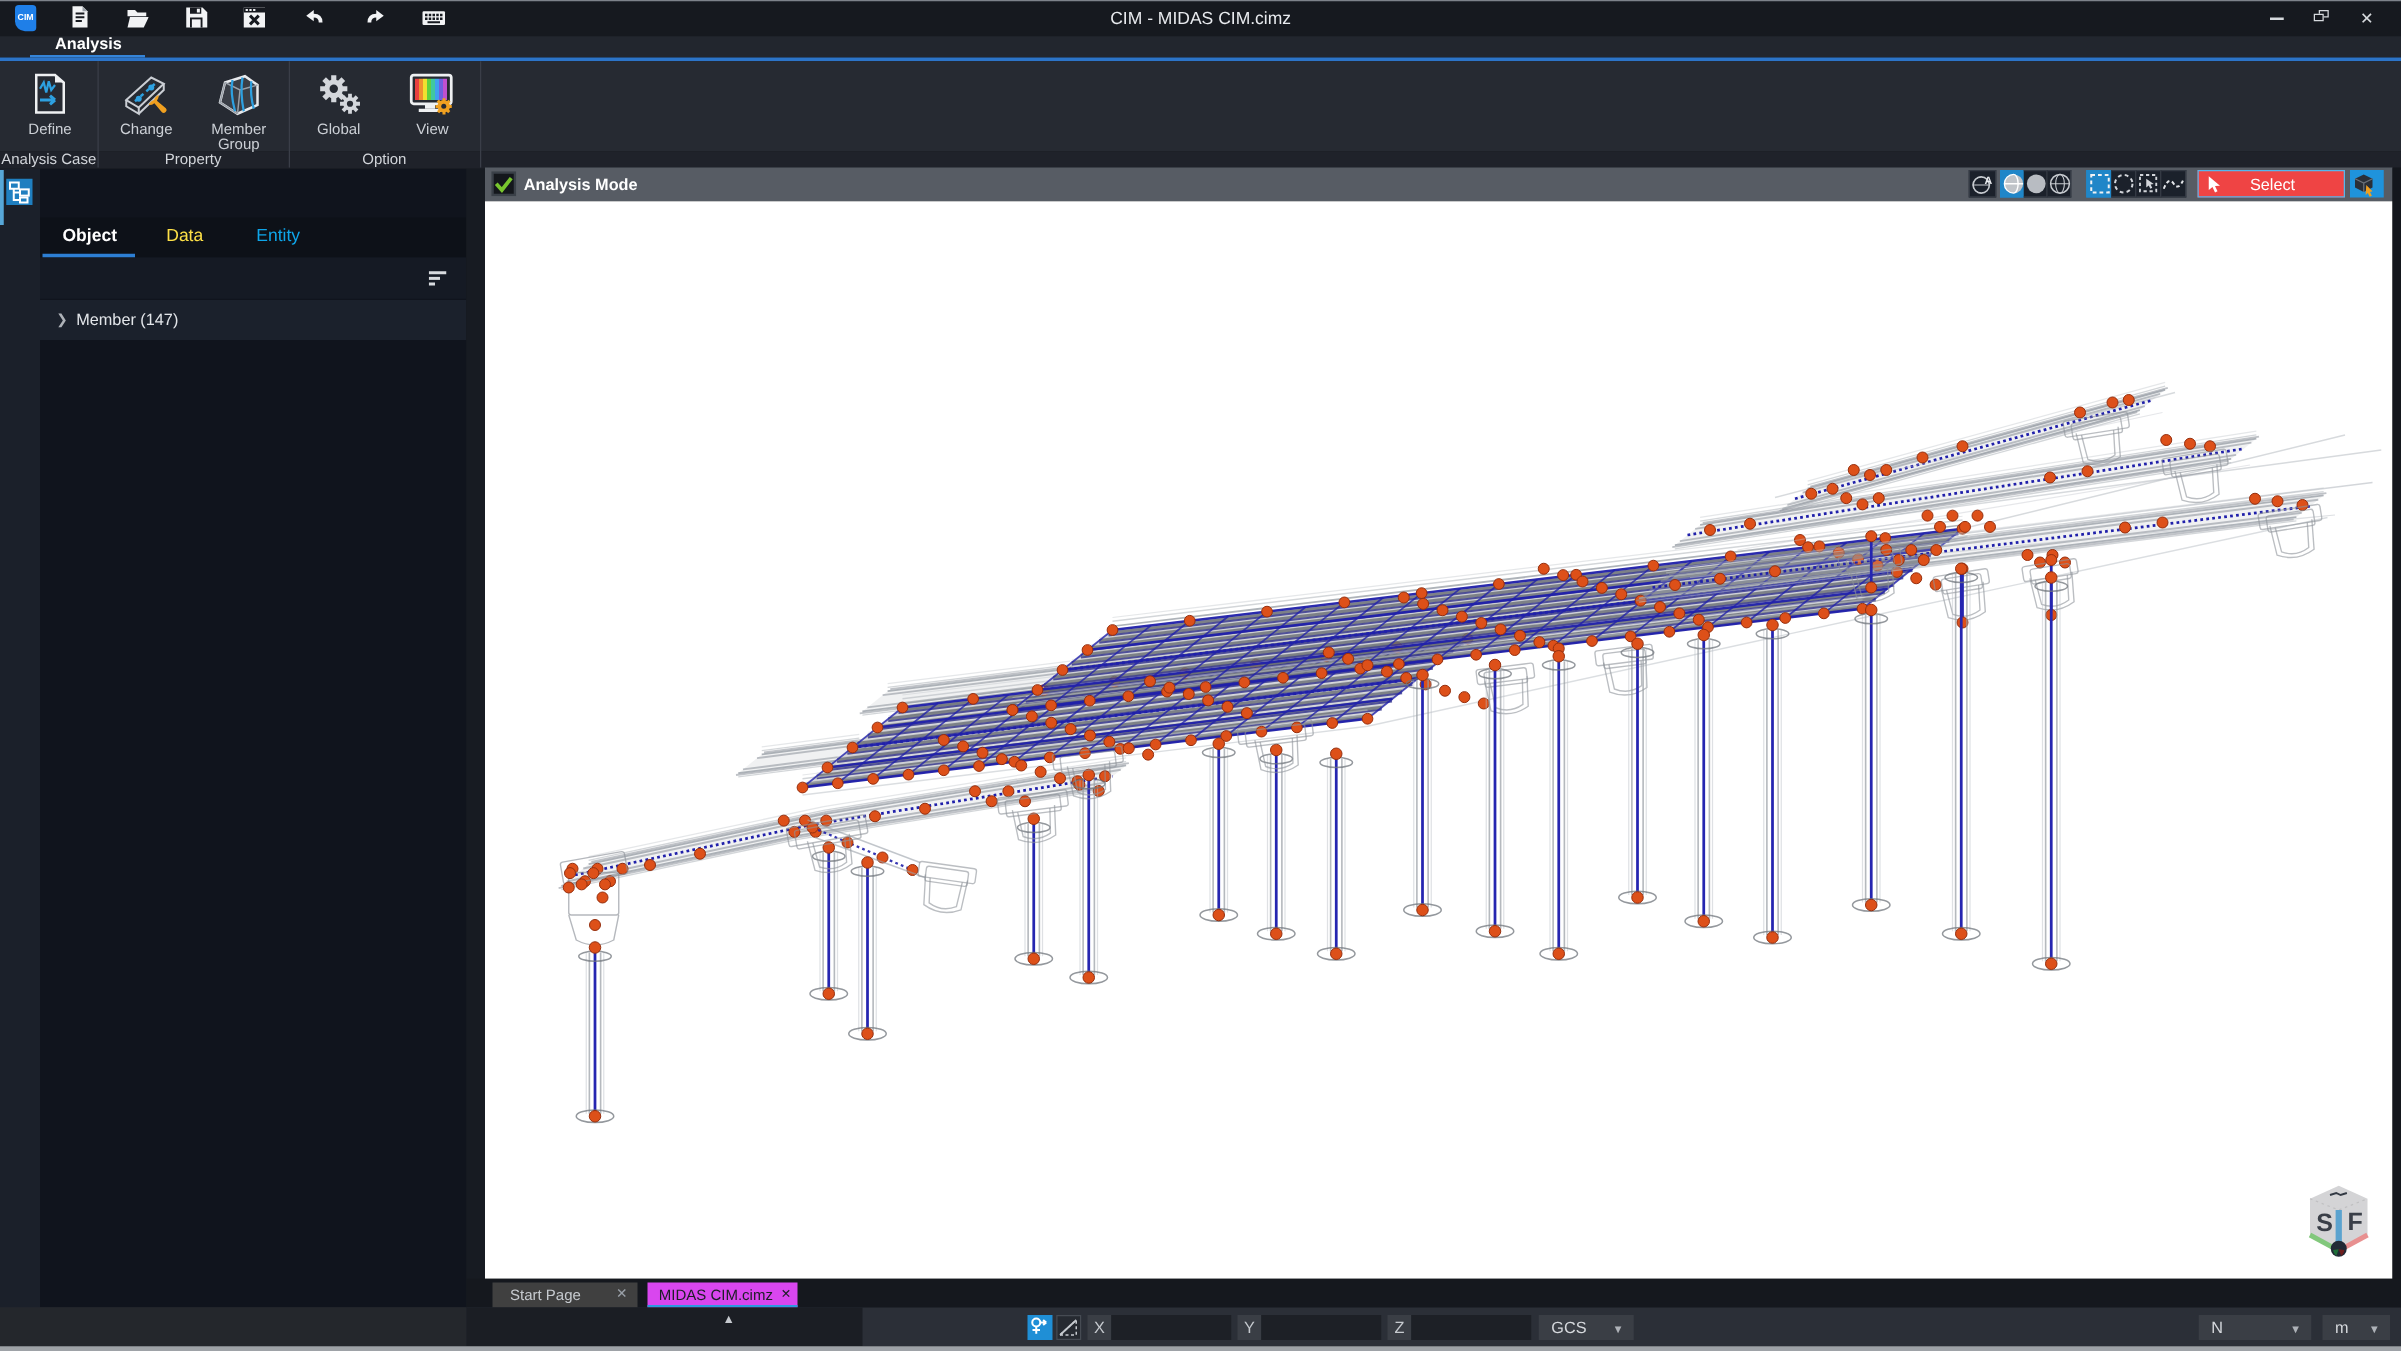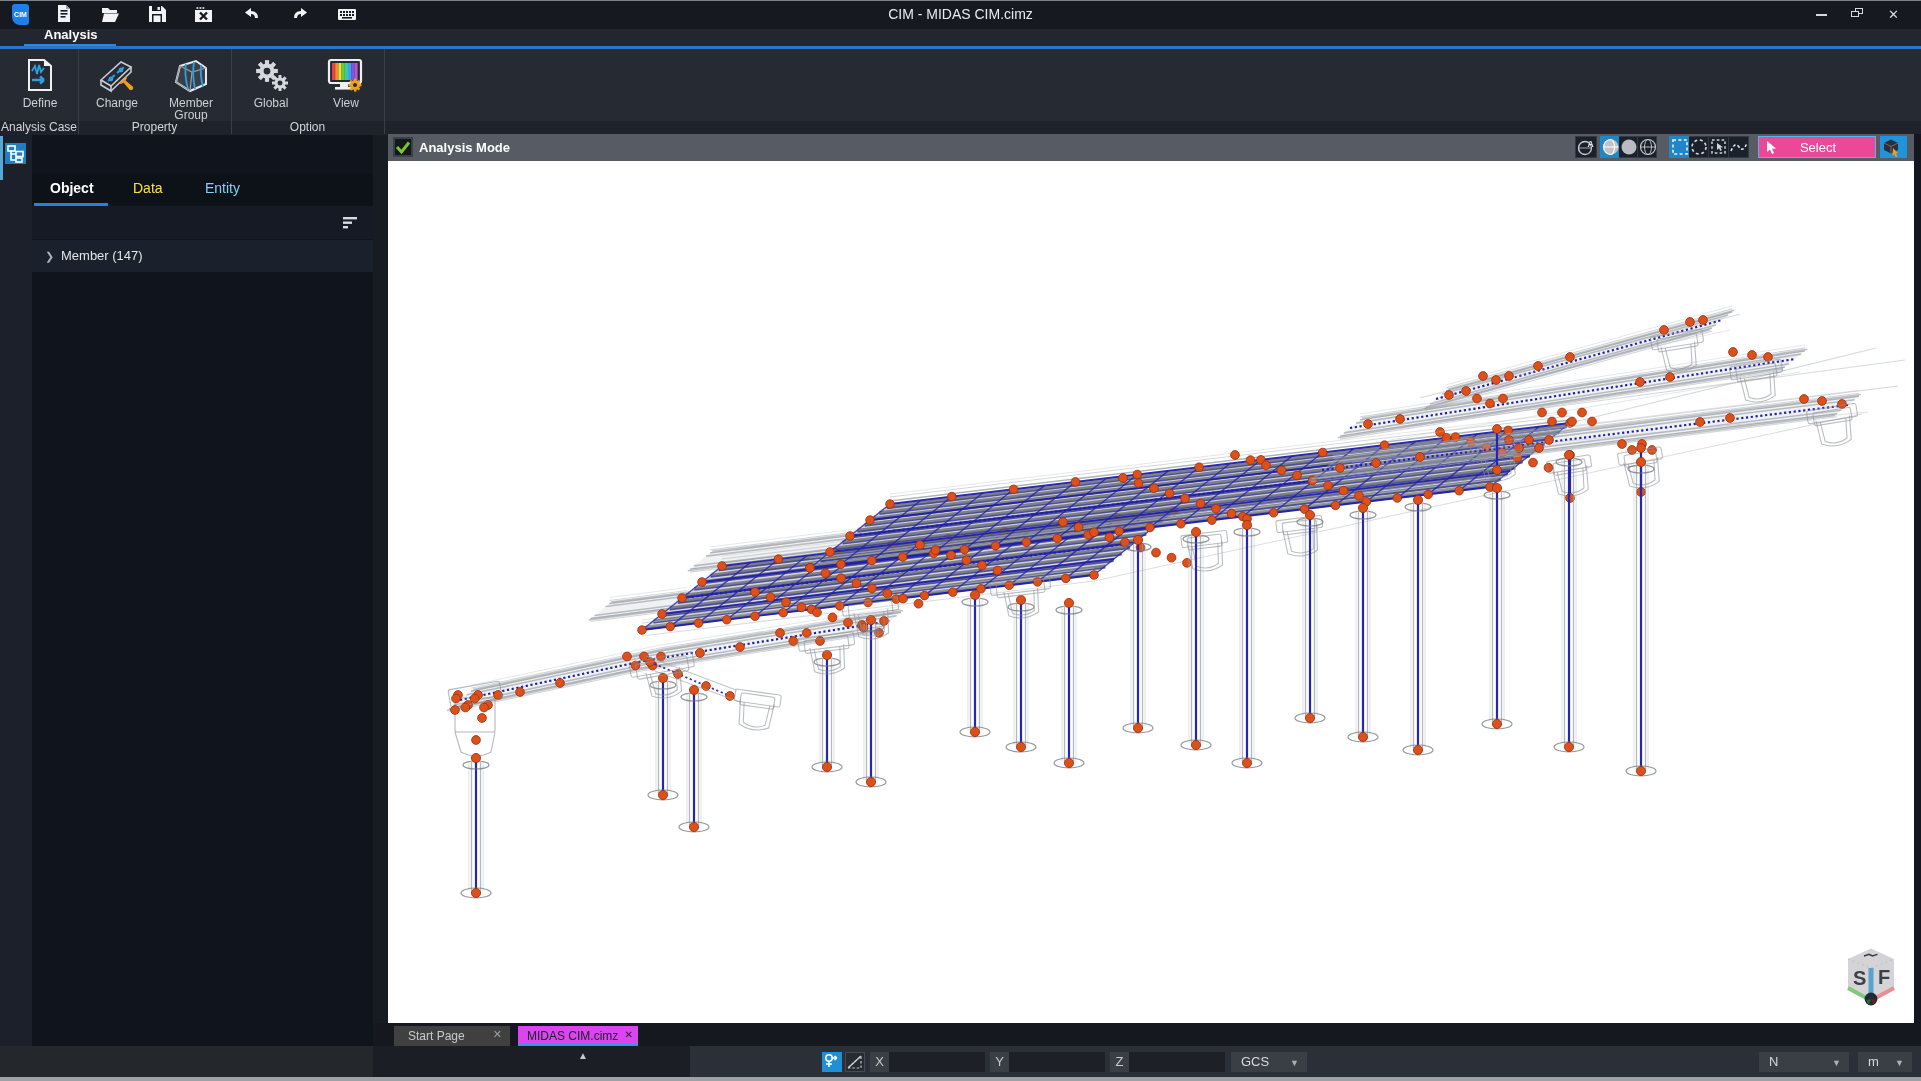--- a/index.html
+++ b/index.html
@@ -195,21 +195,21 @@
         <rect x="3" y="3" width="7" height="5"></rect>
         <rect x="11" y="8.5" width="7" height="5" fill="#1f7fc0"></rect>
         <rect x="11" y="15" width="6" height="4"></rect>
         <path d="M6 8 v9 h5 M6 11 h5"></path>
       </g>
     </svg></div>
 <div id="wt">
   <div id="wtabs">
     <span style="position:absolute;left:18px;top:6px;color:#fff;font-weight:bold;font-size:14px">Object</span>
     <span style="position:absolute;left:101px;top:6px;color:#fde047;font-size:14px">Data</span>
-    <span style="position:absolute;left:173px;top:6px;color:#7dd3fc;font-size:14px">Entity</span>
+    <span style="position:absolute;left:173px;top:6px;color:#0ea5e9;font-size:14px">Entity</span>
     <div style="position:absolute;left:2px;top:29px;width:74px;height:3px;background:#2d7fd4"></div>
   </div>
   <div id="wtool">
       <div style="position:absolute;right:14px;top:10px"><svg width="16" height="14" viewBox="0 0 16 14" style="">
           <g fill="#d8dbdf">
             <rect x="0" y="1" width="14" height="2.4"></rect>
             <rect x="0" y="5.5" width="9" height="2.4"></rect>
             <rect x="0" y="10" width="5" height="2.4"></rect>
           </g>
         </svg></div>
@@ -248,21 +248,21 @@
 <div class="vbtn" style="left:1689px;width:20px;border-left:none"><svg width="20" height="20" viewBox="0 0 20 20" style="">
       <circle cx="10" cy="10" r="7" fill="none" stroke="#d2d5da" stroke-width="1.6" stroke-dasharray="3,2.6"></circle>
     </svg></div>
 <div class="vbtn" style="left:1709px;width:20px;border-left:none"><svg width="20" height="20" viewBox="0 0 20 20" style="">
       <rect x="3" y="3" width="13" height="13" fill="none" stroke="#d2d5da" stroke-width="1.5" stroke-dasharray="2.6,2.2"></rect>
       <path d="M8 6 L8 13 L10 11.3 L11.3 14 L12.8 13.2 L11.5 10.6 L14 10.2 Z" fill="#d2d5da"></path>
     </svg></div>
 <div class="vbtn" style="left:1729px;width:20px;border-left:none"><svg width="20" height="20" viewBox="0 0 20 20" style="">
       <path d="M2 14 Q6 4 10 10 T18 6" fill="none" stroke="#e4e6ea" stroke-width="1.6" stroke-dasharray="2.8,2.2"></path>
     </svg></div>
-<div class="abs" style="left:1758px;top:136px;width:118px;height:22px;background:#ec4899;border:1px solid #55b6ec">
+<div class="abs" style="left:1758px;top:136px;width:118px;height:22px;background:#ef4444;border:1px solid #55b6ec">
   <div style="position:absolute;left:6px;top:3px"><svg width="14" height="16" viewBox="0 0 14 16" style="">
         <path d="M2 1 L2 12 L5 9.5 L7 14 L9 13 L7 8.8 L11 8.5 Z" fill="#fff"></path>
       </svg></div>
   <div style="position:absolute;left:0;width:118px;text-align:center;line-height:22px;color:#fff;font-size:13px">Select</div>
 </div>
 <div class="abs" style="left:1880px;top:136px;width:27px;height:22px;background:#1f93dc"><svg width="22" height="22" viewBox="0 0 22 22" style="">
       <path d="M4 7 L11 3.5 L18 7 L18 14 L11 17.5 L4 14 Z" fill="#2a2f38"></path>
       <path d="M4 7 L11 10.5 L18 7 M11 10.5 L11 17.5" stroke="#6a7078" stroke-width="1" fill="none"></path>
       <path d="M13 12 l5 5 l-2 .5 l1.5 3 l-1.8.8 l-1.5-3 l-1.7 1.7 z" fill="#f0a020"></path>
     </svg></div>

